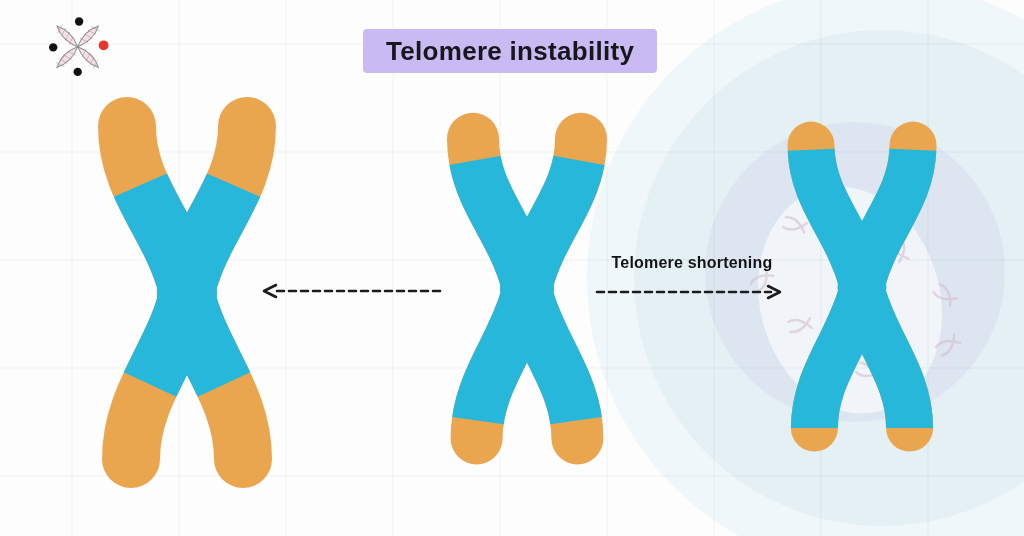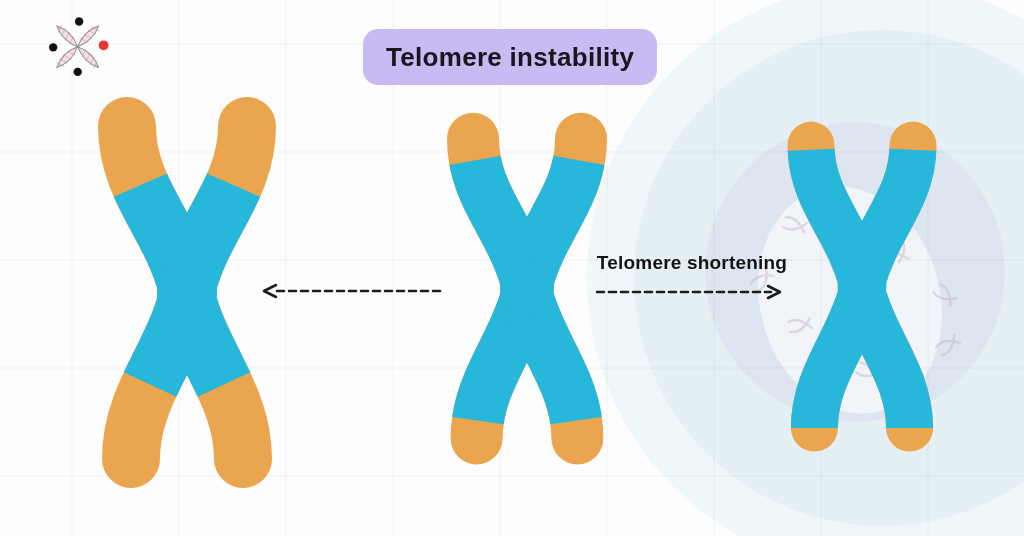--- a/index.html
+++ b/index.html
@@ -1,22 +1,22 @@
 <!DOCTYPE html>
 <html><head>
 <meta charset="utf-8">
 <style>
   html,body{margin:0;padding:0;}
   body{width:1024px;height:536px;font-family:"Liberation Sans",sans-serif;}
   .stage{position:relative;width:1024px;height:536px;overflow:hidden;background:#fdfdfd;}
   .scene{position:absolute;left:0;top:0;}
-  .badge{position:absolute;left:363px;top:29px;height:56px;display:flex;align-items:center;
-         padding:0 23px;border-radius:15px;}
+  .badge{position:absolute;left:363px;top:29px;height:44px;display:flex;align-items:center;
+         padding:0 23px;border-radius:4px;}
   .badge span{font-size:26px;font-weight:700;letter-spacing:.3px;}
-  .arrow-label{position:absolute;transform:translate(-50%,-50%);font-size:19px;font-weight:700;
+  .arrow-label{position:absolute;transform:translate(-50%,-50%);font-size:16px;font-weight:700;
          color:#141414;white-space:nowrap;letter-spacing:.2px;}
   .logo{position:absolute;left:42px;top:8px;width:70px;height:76px;}
   .logo .petal{fill:var(--petal,#f7dfe6);stroke:var(--strand,#8e8e8e);stroke-width:1.4;}
   .logo .rung{stroke:var(--strand,#8e8e8e);stroke-width:1;opacity:.65;}
   .logo .dot{fill:var(--dot,#111);}
   .logo .accent{fill:var(--accent,#e8362e);}
 </style>
 </head>
 <body>
 

